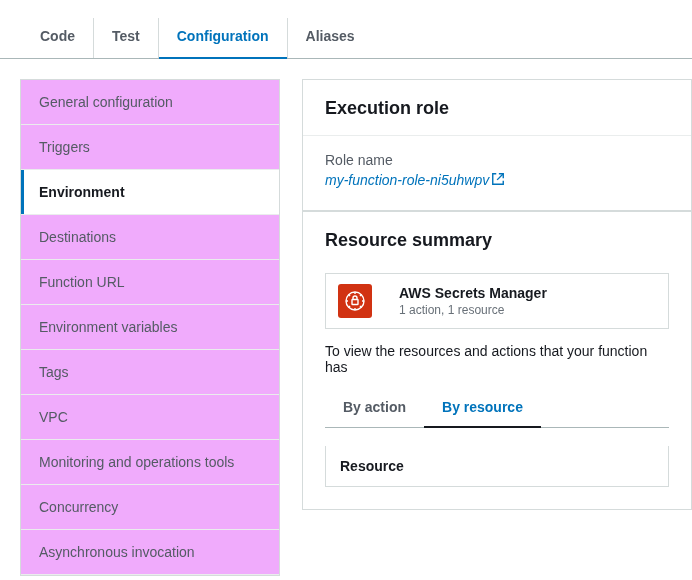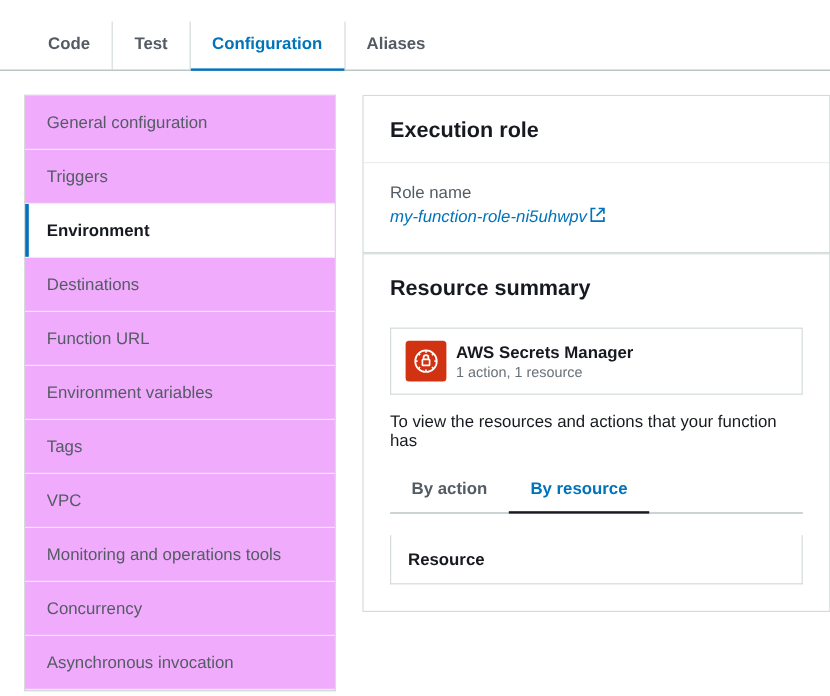--- a/index.html
+++ b/index.html
@@ -115,21 +115,21 @@
       font-style: italic;
     }
     .external-icon {
       width: 14px;
       height: 14px;
       flex-shrink: 0;
     }
     .service-card {
       display: flex;
       align-items: center;
-      gap: 8px;
+      gap: 27px;
       border: 1px solid #d5dbdb;
       padding: 10px 12px;
       margin-top: 6px;
       margin-bottom: 14px;
     }
     .service-icon {
       width: 34px;
       height: 34px;
       background: #d13212;
       border-radius: 3px;

